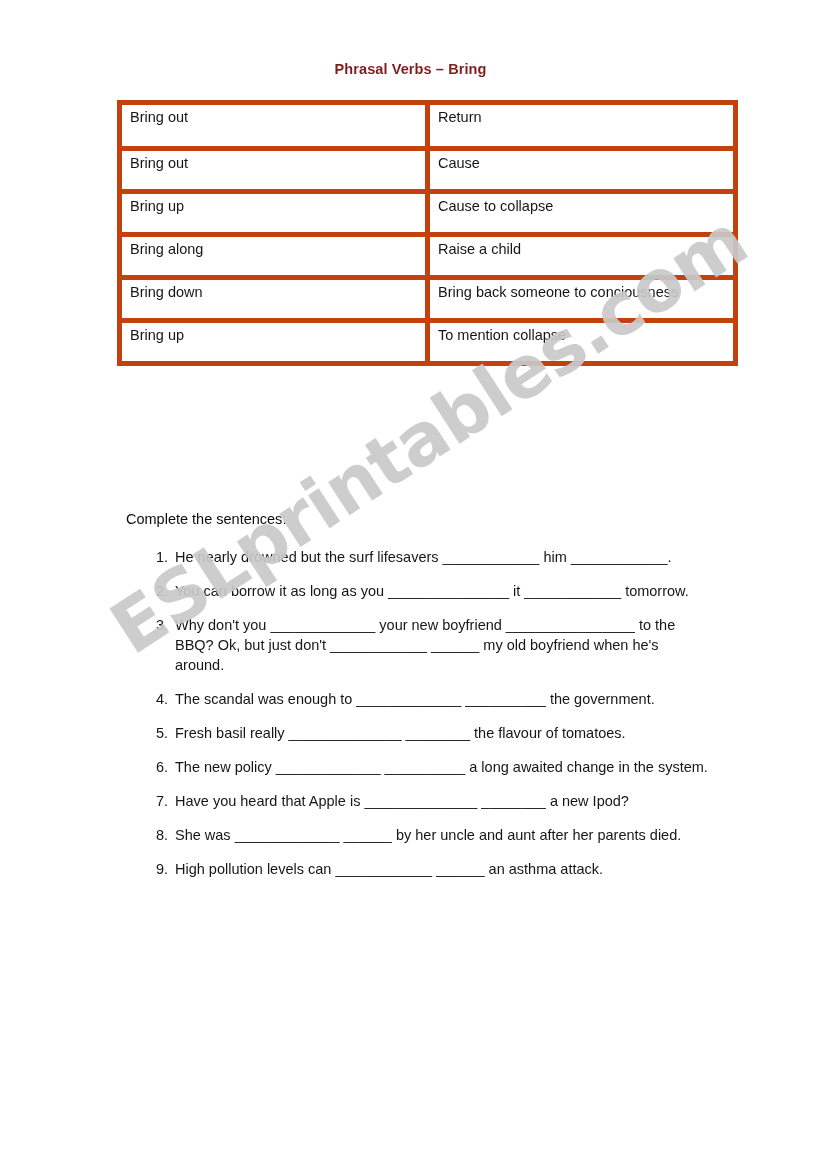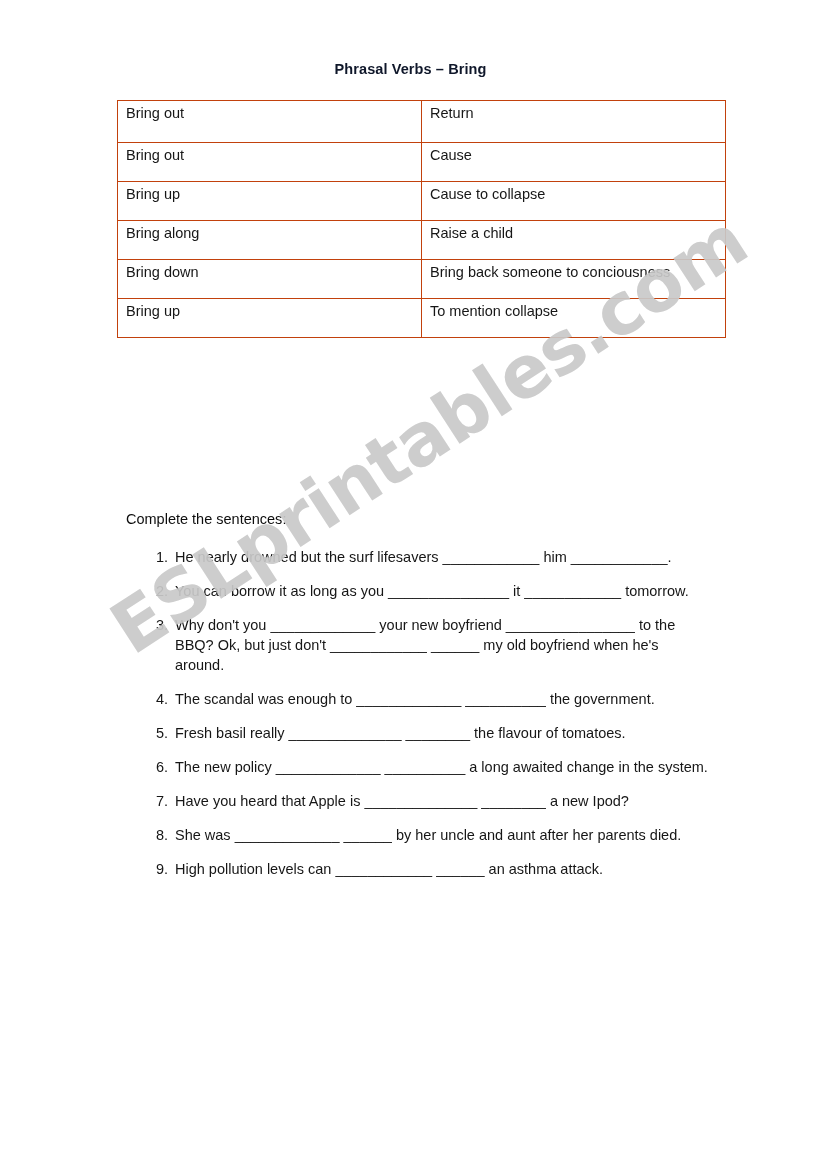--- a/index.html
+++ b/index.html
@@ -52,35 +52,35 @@
   }
 
   #page-title {
     position: absolute;
     left: 0;
     top: 61px;
     width: 821px;
     text-align: center;
     font-size: 14.5px;
     font-weight: bold;
-    color: #0f172a;
+    color: #7f1d1d;
     letter-spacing: 0.1px;
   }
 
   
   #verb-table {
     position: absolute;
     left: 117px;
     top: 100px;
     width: 590px;
     border-collapse: collapse;
     table-layout: fixed;
   }
   #verb-table td {
-    border: 1px solid #c2410c;
+    border: 5px solid #c2410c;
     font-size: 14.5px;
     color: #161616;
     padding: 4px 0 0 8px;
     height: 34px;
     vertical-align: top;
     line-height: 1.15;
   }
   #verb-table td.col-verb { width: 295px; }
   #verb-table td.col-def  { width: 295px; }
   #verb-table tr:first-child td { height: 37px; }

